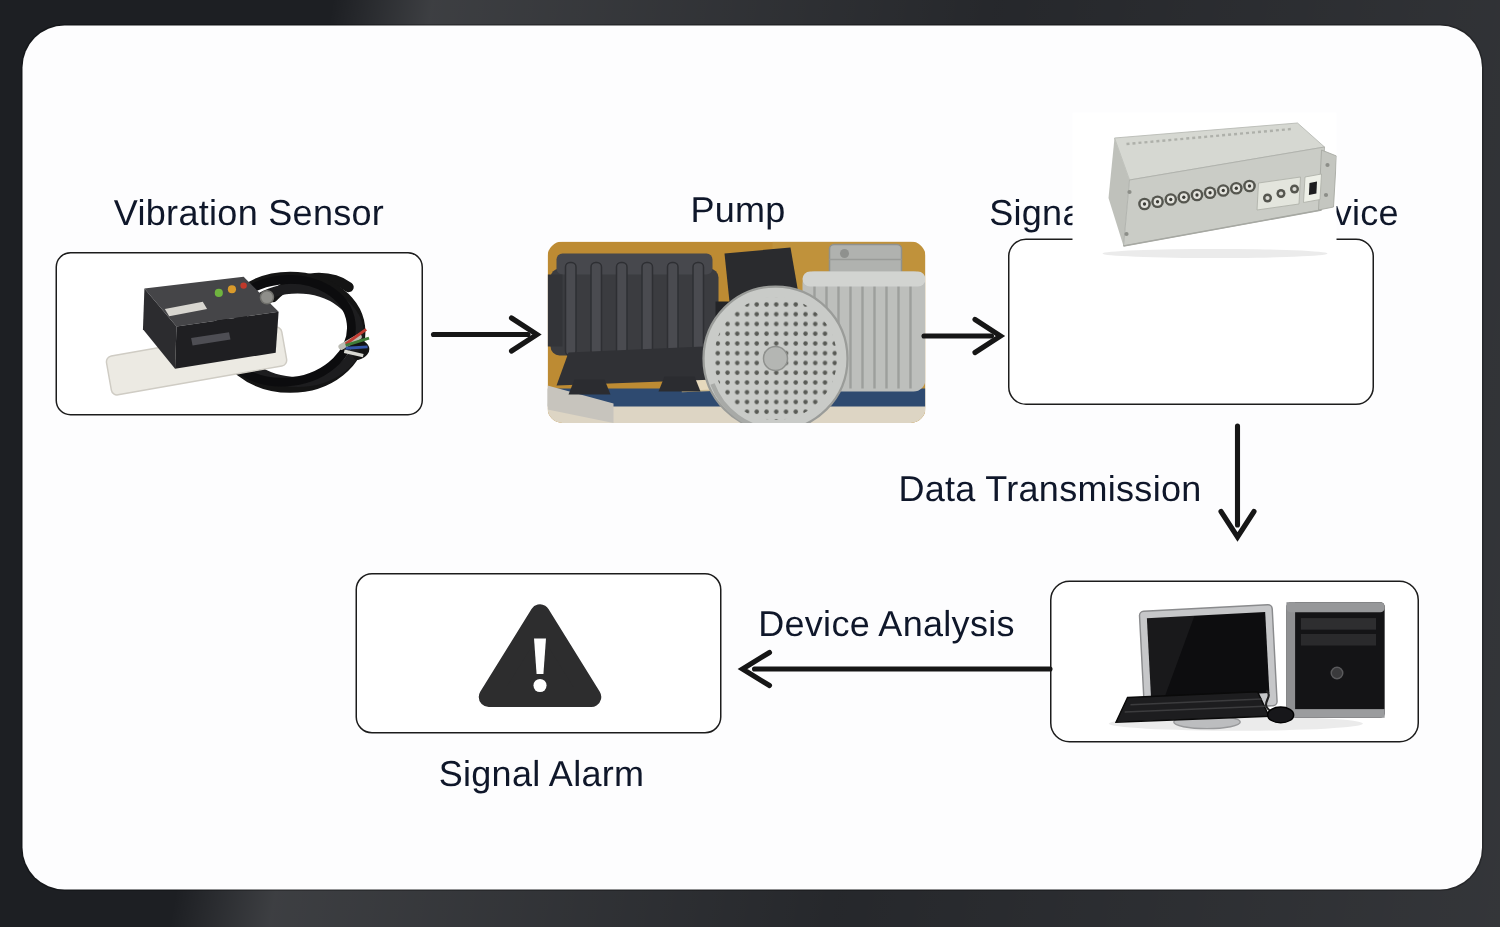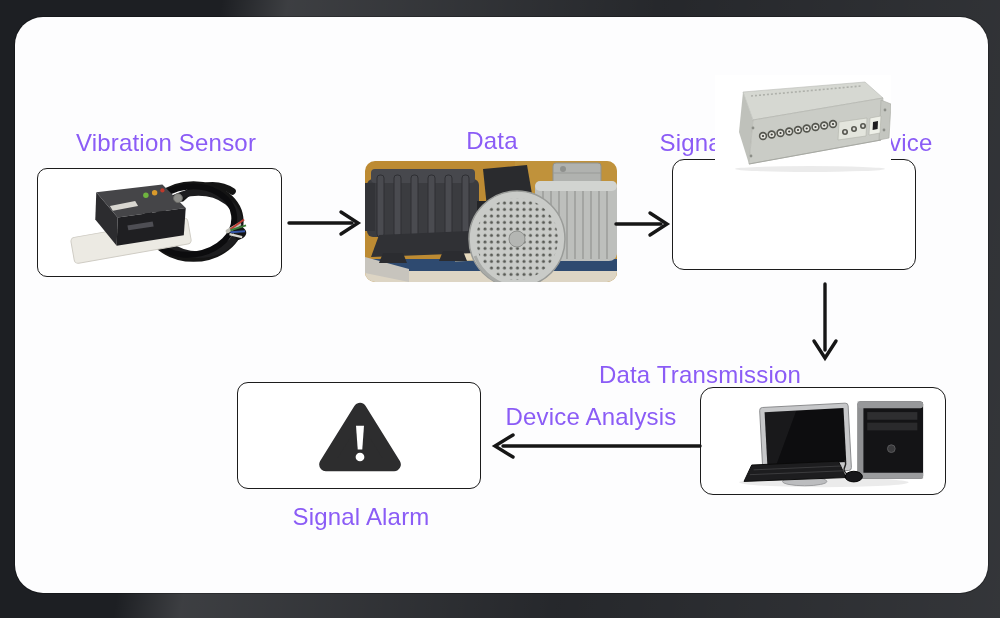--- a/index.html
+++ b/index.html
@@ -10,42 +10,42 @@
       #1d1f23;
     font-family:"Liberation Sans", sans-serif;
   }
   .card{
     position:absolute;left:15px;top:17px;width:973px;height:576px;
     background:#fdfdfe;border-radius:28px;
     box-shadow:0 0 0 1px rgba(0,0,0,0.25);
   }
   .lbl{
     position:absolute;width:300px;text-align:center;
-    font-size:24px;line-height:30px;color:#8b5cf6;letter-spacing:0.2px;
+    font-size:24px;line-height:30px;color:#0f172a;letter-spacing:0.2px;
     z-index:1;white-space:nowrap;
   }
   .node-box{
     position:absolute;background:#fff;border:1.6px solid #1c1c1c;
     z-index:1;box-sizing:border-box;
   }
   .photo{position:absolute;overflow:hidden;z-index:1;}
   .arrows{position:absolute;left:0;top:0;z-index:3;pointer-events:none;}
   .devphoto{position:absolute;left:700px;top:58px;width:176px;height:100px;background:#fff;z-index:2;}
   svg{display:block;}
 </style>
 </head>
 <body>
 
 <div class="stage">
   <div class="card">
 
     <div class="lbl" style="left:1px;top:111px;">Vibration Sensor</div>
-    <div class="lbl" style="left:327px;top:109px;">Data</div>
+    <div class="lbl" style="left:327px;top:109px;">Pump</div>
     <div class="lbl" style="left:631px;top:111px;">Signal Acquisition Device</div>
-    <div class="lbl" style="left:535px;top:295px;margin-top:48px;">Data Transmission</div>
+    <div class="lbl" style="left:535px;top:295px;">Data Transmission</div>
     <div class="lbl" style="left:426px;top:385px;">Device Analysis</div>
     <div class="lbl" style="left:196px;top:485px;">Signal Alarm</div>
 
     <div class="node-box" style="left:22px;top:151px;width:245px;height:109px;border-radius:10px;">
       <svg width="242" height="106" viewBox="0 0 245 109">
 
         <path d="M146,30 C160,15 184,13 198,23" stroke="#141414" stroke-width="7" fill="none" stroke-linecap="round"></path>
         <ellipse cx="158" cy="54" rx="48" ry="38" fill="none" stroke="#141414" stroke-width="7"></ellipse>
         <ellipse cx="163" cy="56" rx="42" ry="32" fill="none" stroke="#1d1d1f" stroke-width="7"></ellipse>
         <ellipse cx="155" cy="53" rx="45" ry="35" fill="none" stroke="#0c0c0e" stroke-width="6" transform="rotate(-7 155 53)"></ellipse>

